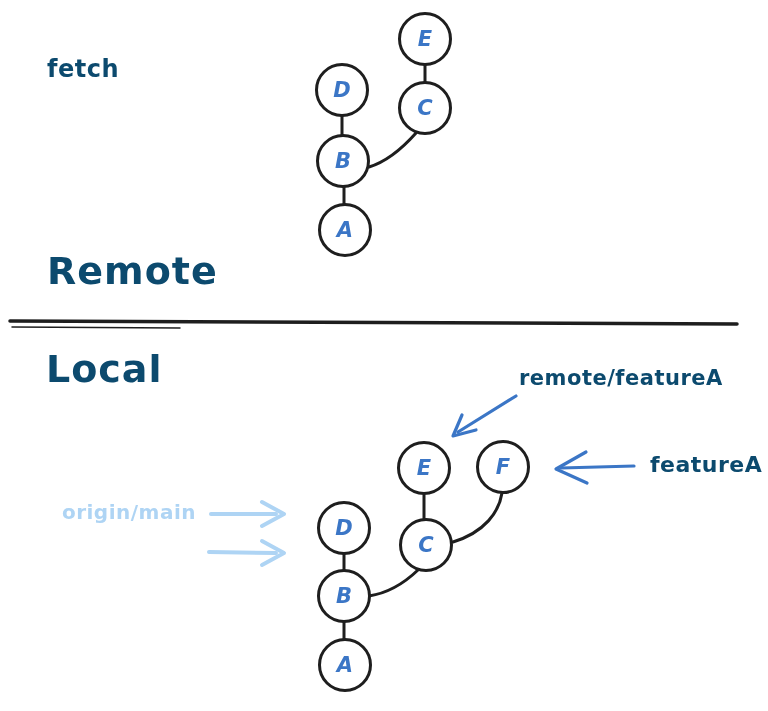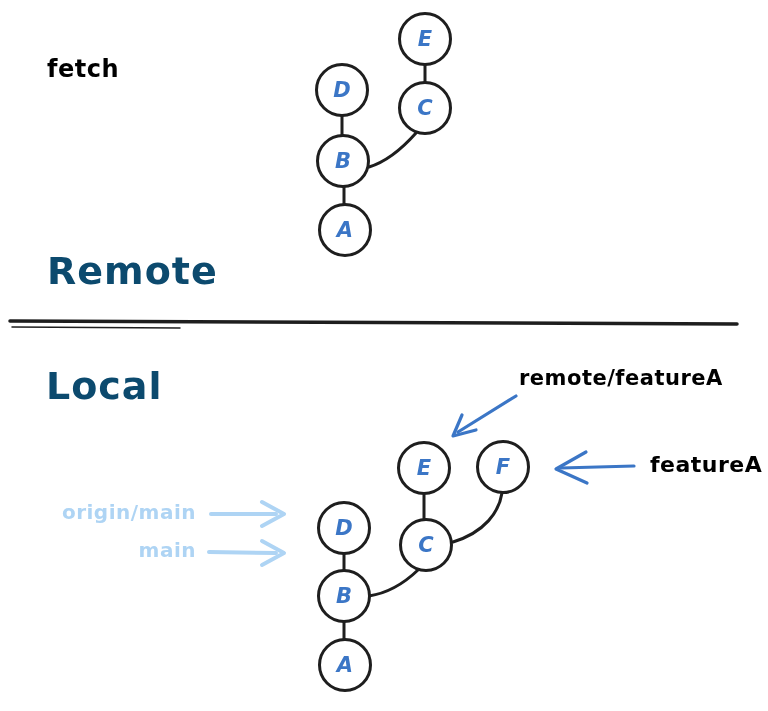--- a/index.html
+++ b/index.html
@@ -37,21 +37,21 @@
   .heading {
     position: absolute;
     color: #0c4a6e;
     font-size: 38px;
     font-weight: 600;
     letter-spacing: 1px;
     white-space: nowrap;
   }
   .annotation {
     position: absolute;
-    color: #000000;
+    color: #0c4a6e;
     font-weight: 600;
     letter-spacing: 0.5px;
     white-space: nowrap;
     text-align: right;
   }
   .annotation.light {
     color: #aed4f4;
     font-weight: 700;
   }
   .align-right { text-align: right; }
@@ -98,25 +98,24 @@
 
   <div class="annotation" style="left:47px; top:55px; font-size:24px;">fetch</div>
   <div class="heading" style="left:47px; top:249px;">Remote</div>
 
   <div class="node" style="left:398px; top:12px;">E</div>
   <div class="node" style="left:315px; top:63px;">D</div>
   <div class="node" style="left:398px; top:81px;">C</div>
   <div class="node" style="left:316px; top:134px;">B</div>
   <div class="node" style="left:318px; top:203px;">A</div>
 
-  <div class="heading" style="left:46px; top:347px;margin-top:17px;">Local</div>
+  <div class="heading" style="left:46px; top:347px;">Local</div>
   <div class="annotation" style="left:519px; top:366px; font-size:21px;">remote/featureA</div>
   <div class="annotation" style="left:650px; top:452px; font-size:22px;">featureA</div>
   <div class="annotation light align-right" style="left:40px; top:500px; width:156px; font-size:20px;">origin/main</div>
-  <div class="annotation light align-right" style="left:40px; top:538px; width:156px; font-size:20px;">main</div>
 
   <div class="node" style="left:397px; top:441px;">E</div>
   <div class="node" style="left:476px; top:440px;">F</div>
   <div class="node" style="left:317px; top:501px;">D</div>
   <div class="node" style="left:399px; top:518px;">C</div>
   <div class="node" style="left:317px; top:569px;">B</div>
   <div class="node" style="left:318px; top:638px;">A</div>
 
 </div>
 

